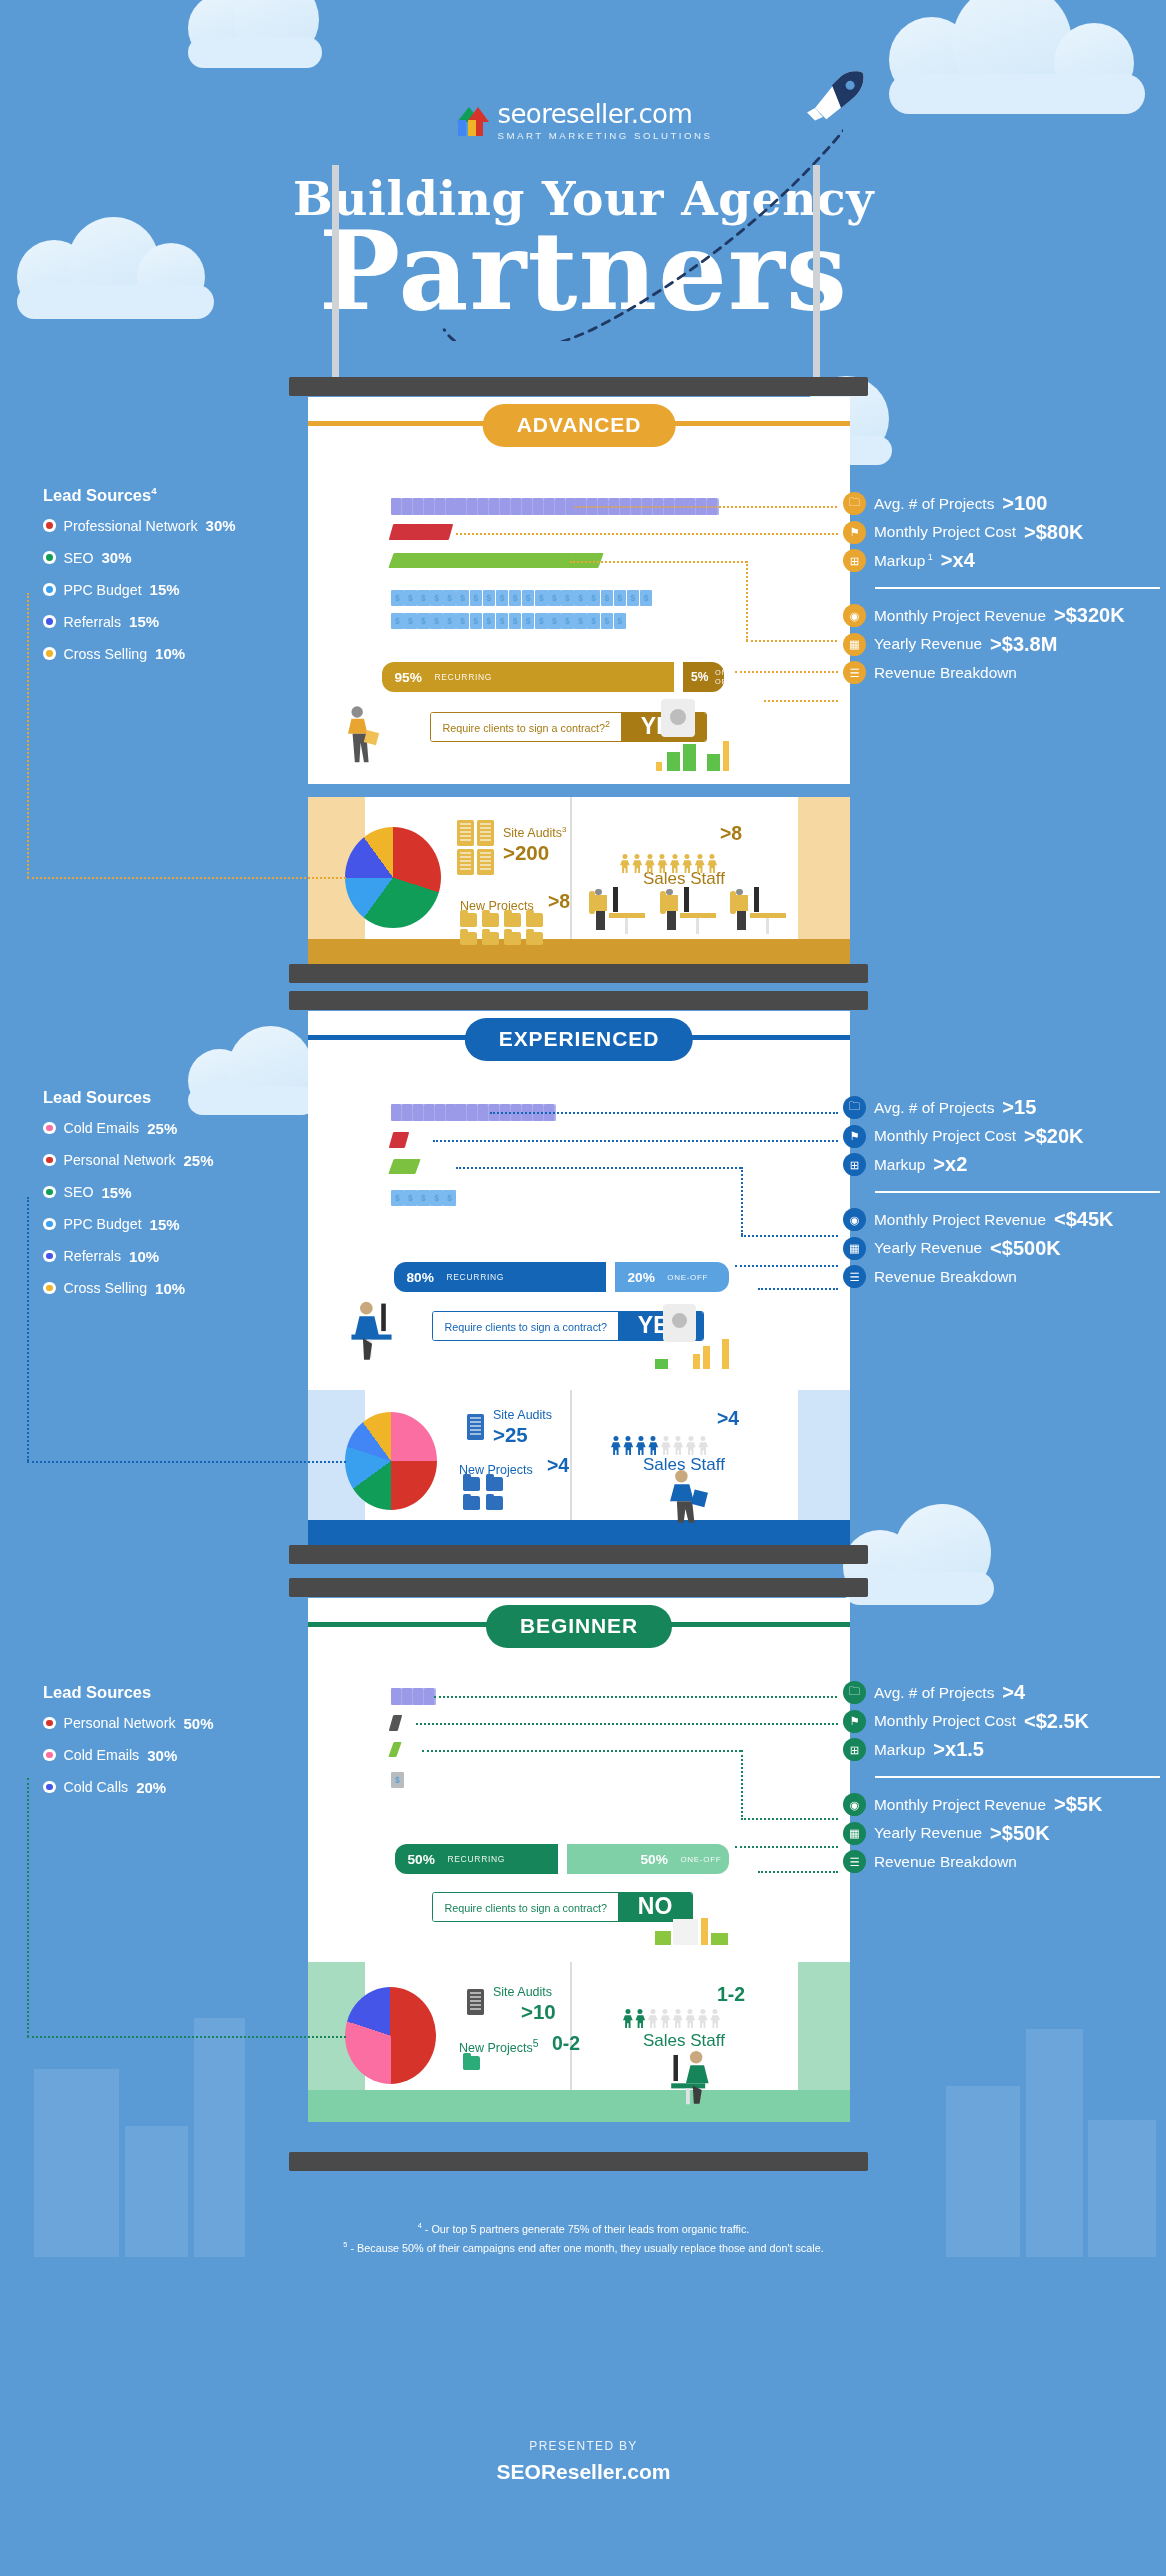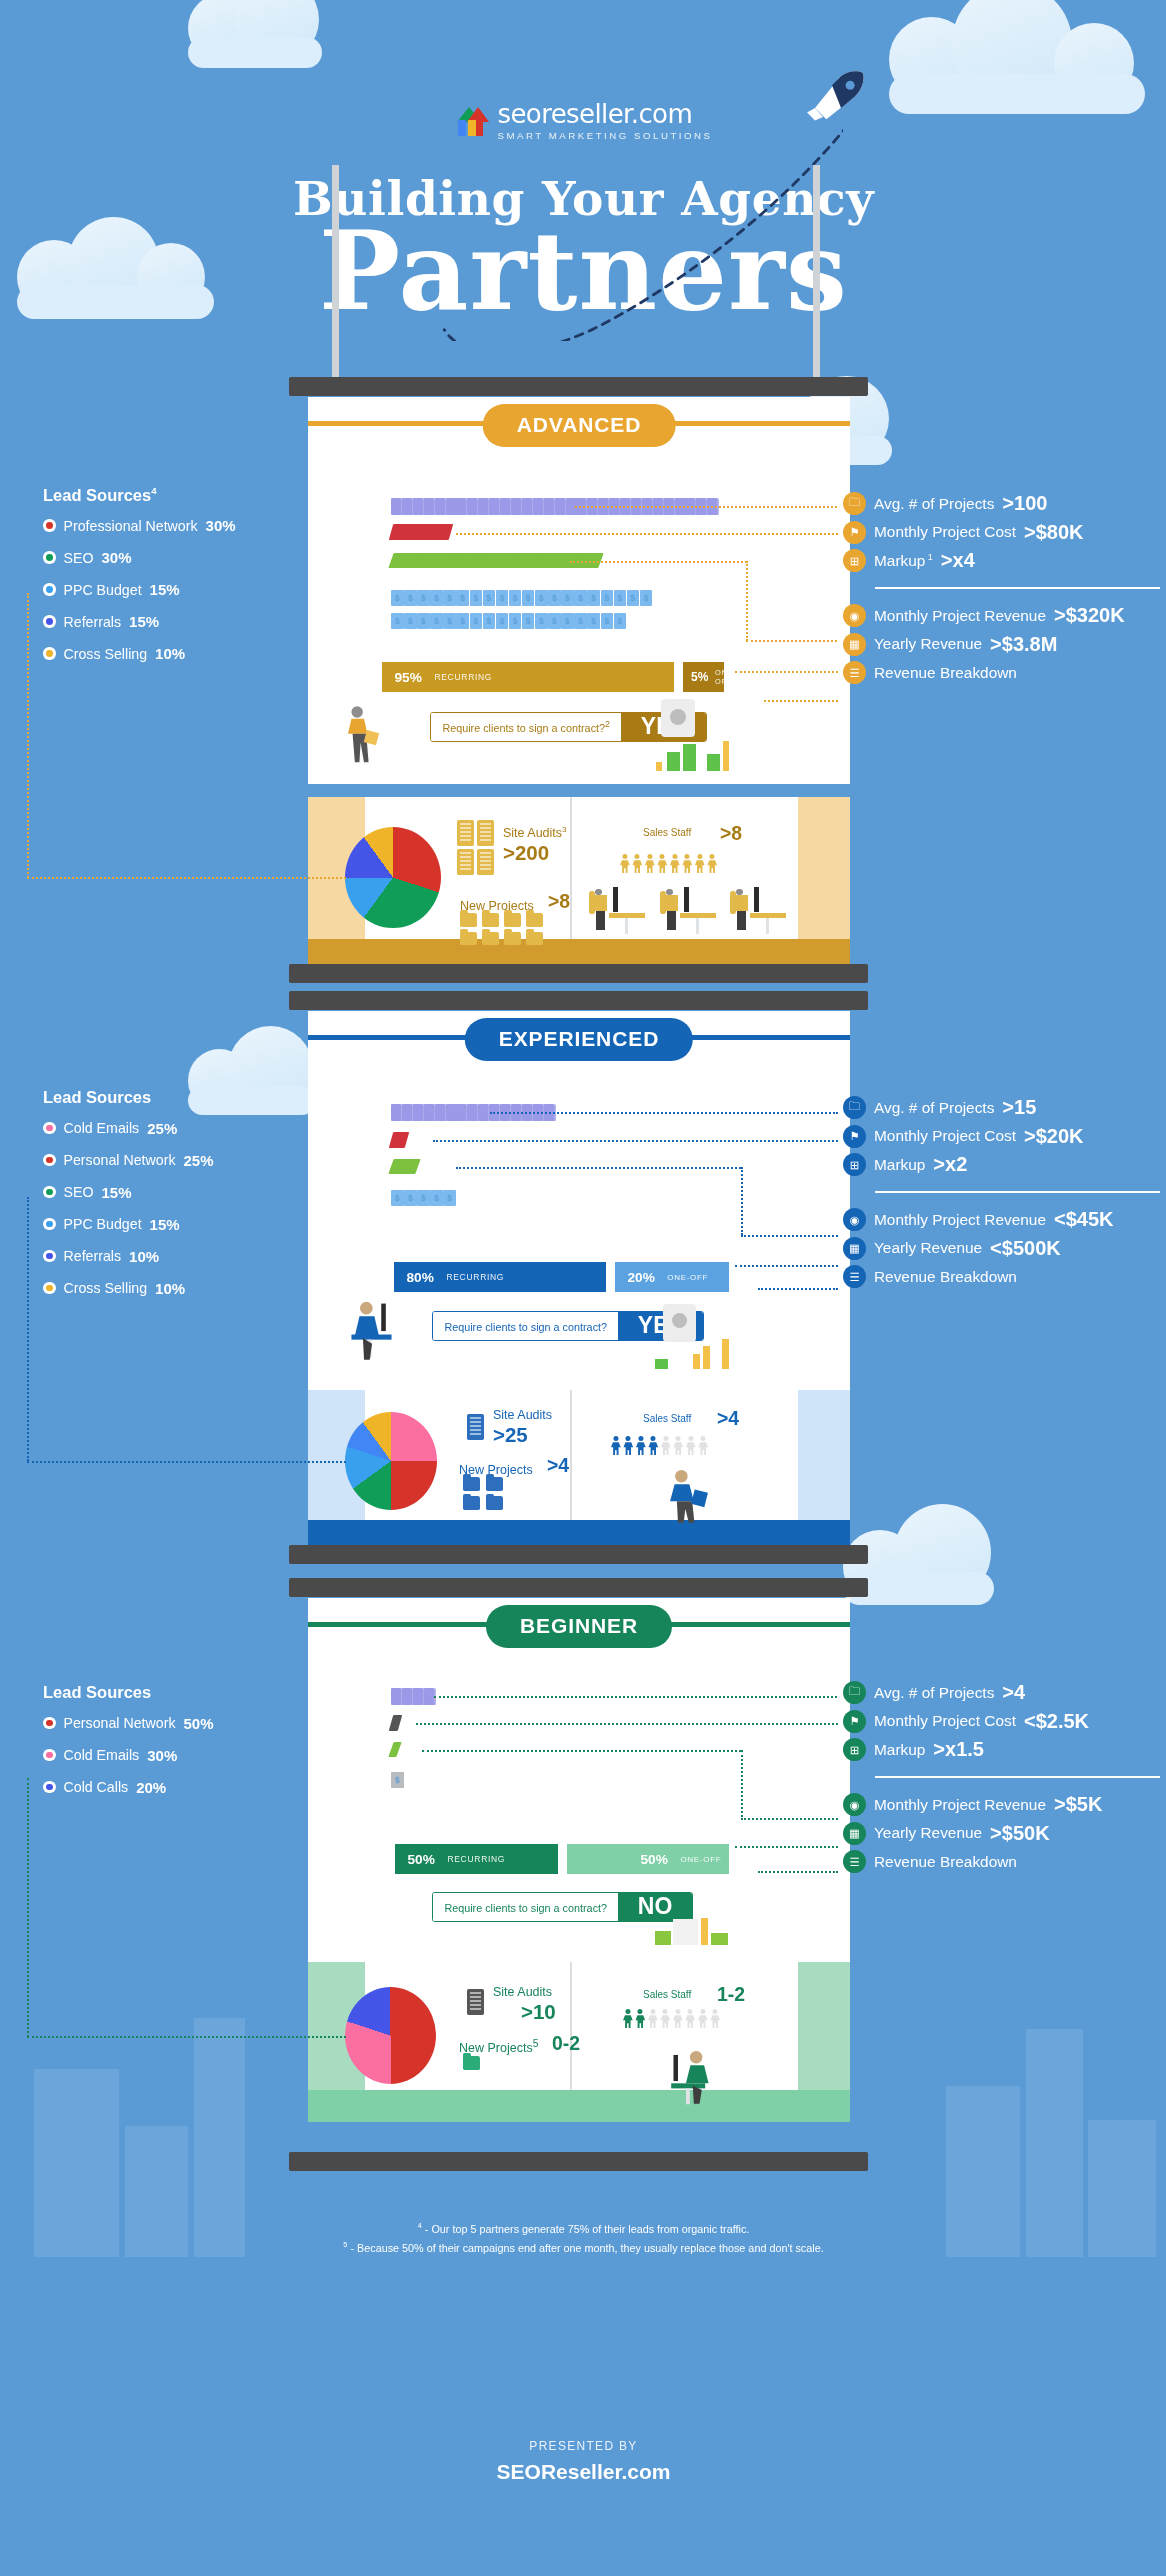--- a/index.html
+++ b/index.html
@@ -60,21 +60,21 @@
   .ic.flag  { width:9px; height:16px; background:#d1333c; margin-right:-1.7px; transform: skewX(-16deg); border-radius:1.1px; }
   .ic.chev  { width:8px; height:15px; background:#7cc13f; margin-right:-1.7px; transform: skewX(-20deg); border-radius:1.1px; }
   .ic.money { width:12.5px; height:16px; background:#7cb9ef; margin-right:0.6px; border-radius:1.1px;
               display:flex; align-items:center; justify-content:center; color:#5aa0da; font-size:8.5px; font-weight:bold; }
 
   
   .dots { position:absolute; height:0; border-top-width:2.3px; border-top-style:dotted; }
   .dotsv { position:absolute; width:0; border-left-width:2.3px; border-left-style:dotted; }
 
   
-  .recbar { position:absolute; height:30px; border-radius:0; overflow:hidden; display:flex;gap:9px; }
+  .recbar { position:absolute; height:30px; border-radius:12px; overflow:hidden; display:flex;gap:9px; }
   .recbar .seg { display:flex; align-items:center; height:100%; }
   .recbar .pct { color:#fff; font-weight:bold; font-size:13.7px; margin-left:12.5px; }
   .recbar .lbl { color:#fff; font-size:8.5px; letter-spacing:0.7px; margin-left:12.5px; opacity:.92; }
 
   
   .contract { position:absolute; display:flex; border-radius:2.8px; overflow:hidden; border:1.1px solid; }
   .contract .q { background:#fff; padding:6.3px 11.4px; font-size:10.8px; line-height:1.18; white-space:nowrap; }
   .contract .a { color:#fff; font-size:23px; font-weight:bold; display:flex; align-items:center; padding:0 19.4px; }
 
   
@@ -98,21 +98,21 @@
   .office-wall { position:absolute; background:#fff; }
   .office-side { position:absolute; }
   .divider { position:absolute; width:1.7px; background:#dddddd; }
 
   .pie { position:absolute; border-radius:50%; }
   .audit-title { position:absolute; font-size:12.5px; white-space:nowrap; }
   .audit-title sup { font-size:8px; }
   .audit-val { position:absolute; font-size:20.5px; font-weight:bold; }
   .np-title { position:absolute; font-size:12.5px; white-space:nowrap; }
   .np-val { position:absolute; font-size:19.4px; font-weight:bold; }
-  .ss-title { position:absolute; font-size:10px; }
+  .ss-title { position:absolute; font-size:17px;margin-top:42px; }
   .ss-val { position:absolute; font-size:19.4px; font-weight:bold; }
 
   .server { width:17px; height:26px; border-radius:1.7px; position:relative; }
   .server::after { content:""; position:absolute; left:2.8px; right:2.8px; top:2.8px; bottom:2.8px;
                    background: repeating-linear-gradient(to bottom, rgba(255,255,255,.55) 0 1.7px, transparent 1.7px 4px); }
   .folderglyph { width:17px; height:13.7px; border-radius:1.1px 2.3px 1.7px 1.7px; position:relative; }
   .folderglyph::before { content:""; position:absolute; left:0; top:-2.8px; width:8px; height:3.4px; border-radius:1.7px 1.7px 0 0; background:inherit; }
 
   .person { width:9.7px; height:19.4px; position:relative; display:inline-block; margin-right:2.8px; }
   .person .head { position:absolute; left:50%; transform:translateX(-50%); top:0; width:5.1px; height:5.1px; border-radius:50%; background:inherit; }

